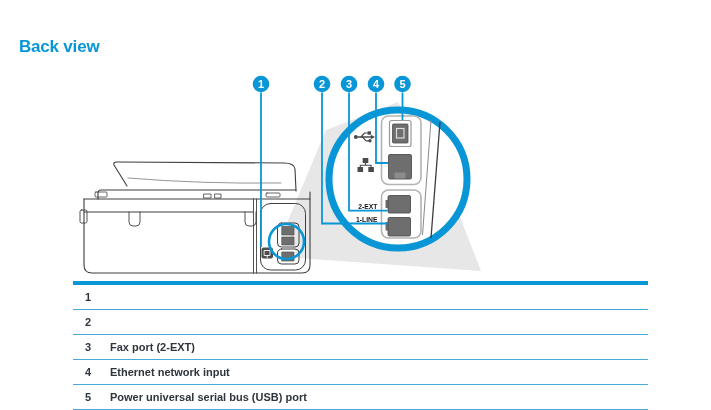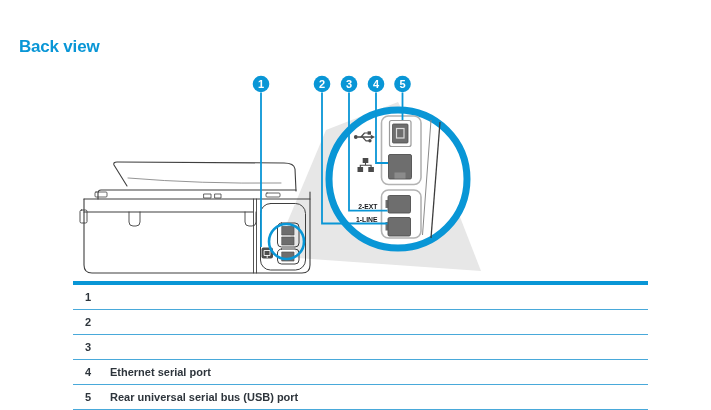--- a/index.html
+++ b/index.html
@@ -174,28 +174,29 @@
     <div class="t-border top"></div>
 
     <div class="t-row">
       <span class="t-num">1</span>
     </div>
     <div class="t-row">
       <span class="t-num">2</span>
     </div>
     <div class="t-row">
       <span class="t-num">3</span>
+      <span class="t-desc">Fax port (2-EXT)</span>
     </div>
     <div class="t-row">
       <span class="t-num">4</span>
-      <span class="t-desc">Ethernet serial port</span>
+      <span class="t-desc">Ethernet network input</span>
     </div>
     <div class="t-row">
       <span class="t-num">5</span>
-      <span class="t-desc">Rear universal serial bus (USB) port</span>
+      <span class="t-desc">Power universal serial bus (USB) port</span>
     </div>
 
     <div class="t-border bottom">
       <span class="dark-seg"></span>
     </div>
   </div>
 
 </div>
 
 </body></html>

